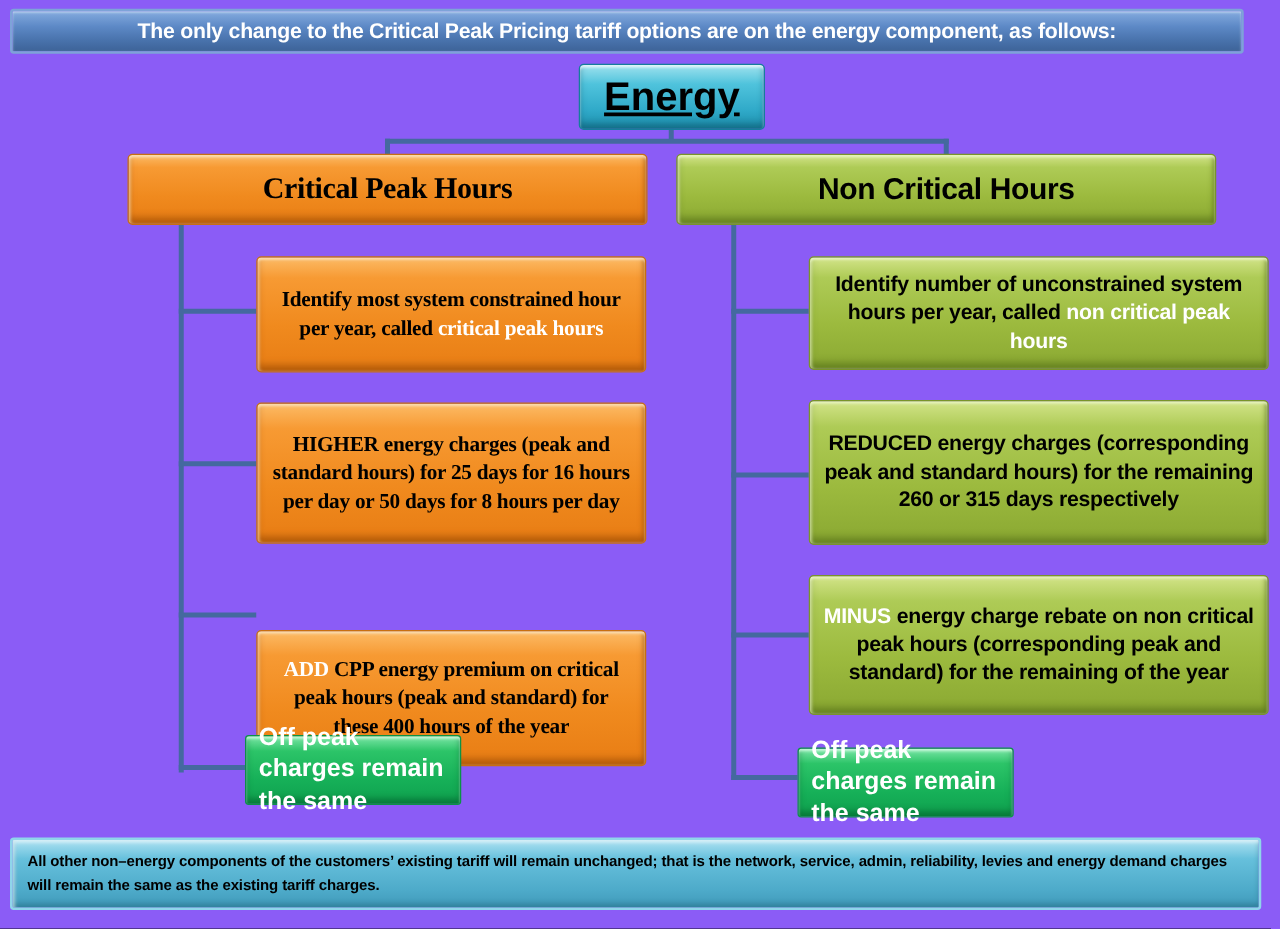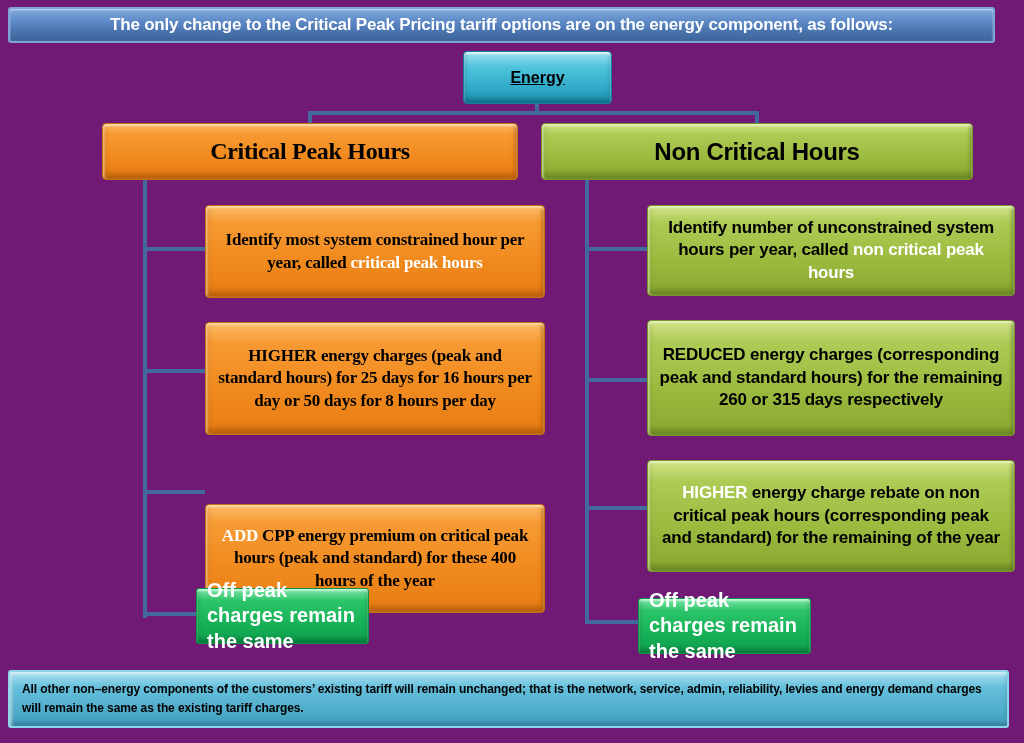--- a/index.html
+++ b/index.html
@@ -1,33 +1,33 @@
 <!DOCTYPE html>
 <html><head>
 <meta charset="utf-8">
 <style>
   html,body{margin:0;padding:0;background:#000;}
-  #canvas{position:relative;width:1024px;height:743px;background:#701a75;overflow:hidden;
+  #canvas{position:relative;width:1024px;height:743px;background:#8b5cf6;overflow:hidden;
           font-family:"Liberation Sans",sans-serif;font-weight:bold;}
   .abs{position:absolute;box-sizing:border-box;}
 
   
   .banner{display:flex;align-items:center;border-radius:3px;}
   .banner-top{left:8px;top:7px;width:987px;height:36px;
     background:linear-gradient(180deg,#84abdf 0%,#5d89c6 38%,#4a74ae 70%,#3d6398 100%);
     border:2px solid #7ea3d8;box-shadow:inset 0 1px 2px rgba(255,255,255,.55);
     color:#fff;font-size:17px;justify-content:center;text-align:center;letter-spacing:-0.2px;}
   .banner-bottom{left:8px;top:670px;width:1001px;height:58px;
     background:linear-gradient(180deg,#aee2f2 0%,#66c0dc 28%,#4daac9 75%,#4099b9 100%);
     border:2px solid #8fd5ea;box-shadow:inset 2px 2px 3px rgba(255,255,255,.55),inset 0 -3px 4px rgba(20,80,100,.35);
     color:#000;font-size:12px;line-height:1.55;text-align:left;padding:2px 12px;letter-spacing:-0.1px;}
 
   
   .node{display:flex;align-items:center;justify-content:center;text-align:center;color:#000;border-radius:4px;}
-  .energy{left:463px;top:51px;width:149px;height:53px;font-size:16px;
+  .energy{left:463px;top:51px;width:149px;height:53px;font-size:32px;
     background:linear-gradient(180deg,#9fe2ee 0%,#4fc3dc 30%,#2fa9c8 72%,#1d8dab 100%);
     border:1px solid #157e9c;box-shadow:inset 0 2px 2px rgba(255,255,255,.7),inset 0 -4px 5px rgba(10,80,100,.5);text-decoration:underline;}
 
   .orange{background:linear-gradient(180deg,#fcbb66 0%,#f79a33 18%,#f08a1e 60%,#e87d14 100%);
     border:1px solid #c86f10;
     box-shadow:inset 0 2px 2px rgba(255,235,200,.75),inset 2px 0 2px rgba(255,230,190,.4),
                inset 0 -5px 6px rgba(140,65,0,.55),inset -2px 0 3px rgba(140,65,0,.3);font-family:Liberation Serif, serif;}
   .olive{background:linear-gradient(180deg,#d3e489 0%,#aecb56 18%,#9cba3e 60%,#8aa832 100%);
     border:1px solid #79942a;
     box-shadow:inset 0 2px 2px rgba(245,255,215,.7),inset 2px 0 2px rgba(245,255,215,.4),
@@ -36,21 +36,21 @@
     border:1px solid #0c9247;
     box-shadow:inset 0 2px 2px rgba(230,255,240,.7),inset 0 -4px 5px rgba(0,90,40,.55);
     color:#fff;border-radius:3px;}
 
   .col-header{font-size:24px;height:57px;letter-spacing:-0.3px;}
   .hdr-left{left:102px;top:123px;width:416px;}
   .hdr-right{left:541px;top:123px;width:432px;}
 
   .item{font-size:17px;line-height:1.33;padding:4px 10px;letter-spacing:-0.2px;}
   .hl{color:#fff;}
-  .l-col{left:205px;width:340px;}
+  .l-col{left:205px;width:312px;}
   .r-col{left:647px;width:368px;}
   .l1{top:205px;height:93px;}
   .l2{top:322px;height:113px;}
   .l3{top:456px;height:109px;margin-top:48px;}
   .r1{top:205px;height:91px;}
   .r2{top:320px;height:116px;}
   .r3{top:460px;height:112px;}
 
   .offpeak{font-size:20px;line-height:1.28;padding:15px 10px;justify-content:flex-start;text-align:left;
            width:173px;height:56px;}
@@ -110,21 +110,21 @@
     <span>Off peak charges remain the same</span>
   </div>
 
   <div class="abs node olive item r-col r1">
     <span><span>Identify number of unconstrained system hours per year, called </span><span class="hl">non critical peak hours</span><span></span></span>
   </div>
   <div class="abs node olive item r-col r2">
     <span><span>REDUCED energy charges (corresponding peak and standard hours) for the remaining 260 or 315 days respectively</span><span class="hl"></span><span></span></span>
   </div>
   <div class="abs node olive item r-col r3">
-    <span><span></span><span class="hl">HIGHER</span><span> energy charge rebate on non critical peak hours (corresponding peak and standard) for the remaining of the year</span></span>
+    <span><span></span><span class="hl">MINUS</span><span> energy charge rebate on non critical peak hours (corresponding peak and standard) for the remaining of the year</span></span>
   </div>
   <div class="abs node emerald offpeak op-right">
     <span>Off peak charges remain the same</span>
   </div>
 
   <div class="abs banner banner-bottom">
     <span>All other non–energy components of the customers’ existing tariff will remain unchanged; that is the network, service, admin, reliability, levies and energy demand charges will remain the same as the existing tariff charges.</span>
   </div>
 
 </div>

